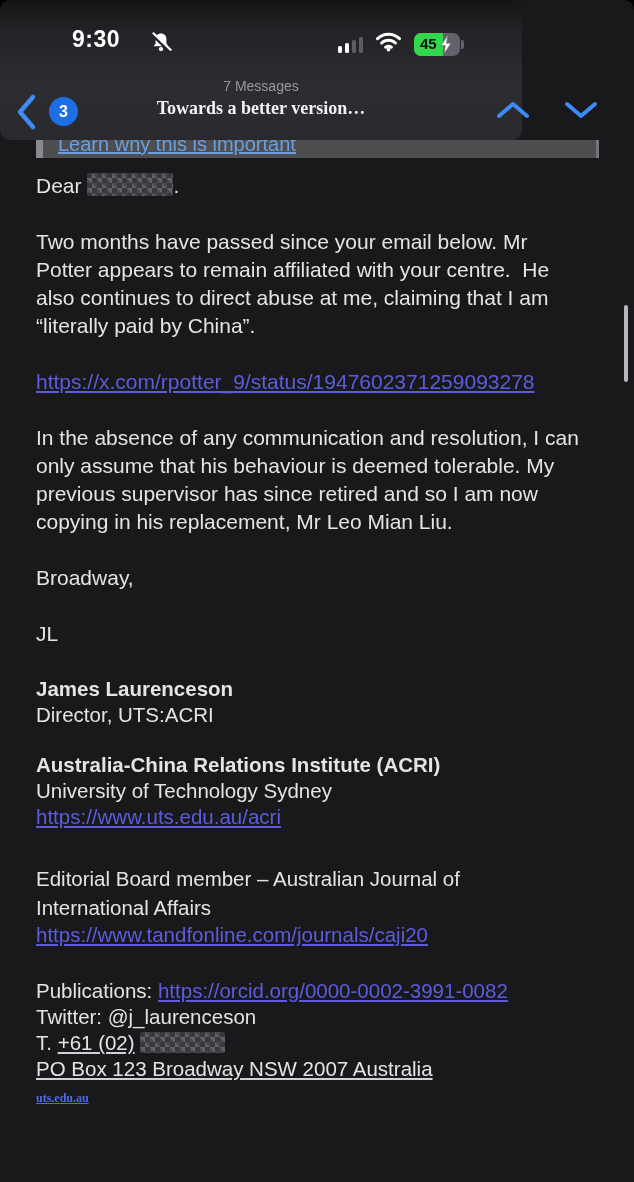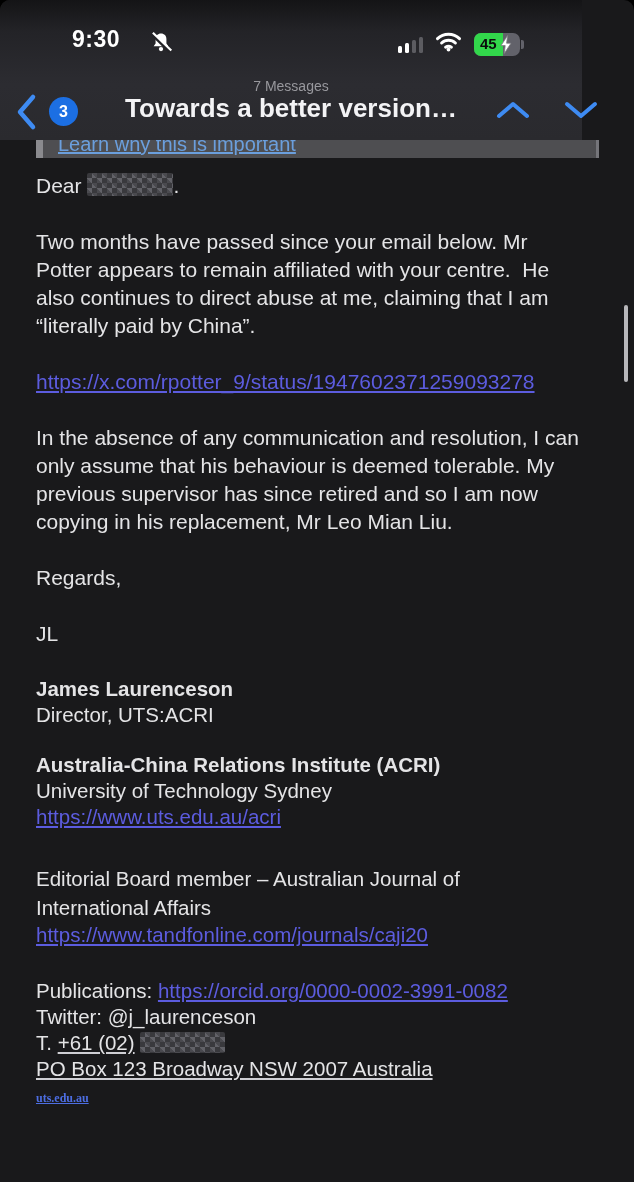--- a/index.html
+++ b/index.html
@@ -1,38 +1,38 @@
 <!DOCTYPE html>
 <html><head>
 <meta charset="utf-8">
 <style>
   html,body{margin:0;padding:0;background:#000;}
   .phone{position:relative;width:634px;height:1182px;background:#19191b;overflow:hidden;
     font-family:"Liberation Sans","DejaVu Sans",sans-serif;border-radius:10px 10px 0 0;}
   
-  .header{position:absolute;left:0;top:0;width:582px;height:140px;
-    background:linear-gradient(180deg,#141416 0%,#232327 22%,#2c2c31 60%,#2a2a2e 100%);}
+  .header{position:absolute;left:0;top:0;width:522px;height:140px;
+    background:linear-gradient(180deg,#141416 0%,#232327 22%,#2c2c31 60%,#2a2a2e 100%);border-radius:10px;}
   .time{position:absolute;left:72px;top:26px;font-size:23px;font-weight:bold;color:#fff;letter-spacing:.5px;}
   .bell{position:absolute;left:148px;top:30px;width:26px;height:26px;}
   .status-right{position:absolute;right:62px;top:32px;display:flex;align-items:center;gap:12px;}
   .signal{display:flex;align-items:flex-end;gap:2.5px;height:17px;}
   .signal i{display:block;width:4.5px;border-radius:1.5px;background:#fff;}
   .signal i:nth-child(1){height:7px;} .signal i:nth-child(2){height:10px;}
   .signal i:nth-child(3){height:13px;background:#5c5c61;} .signal i:nth-child(4){height:16px;background:#5c5c61;}
   .battery{position:relative;width:46px;height:23px;border-radius:7px;background:#62626a;overflow:visible;}
   .battery .fill{position:absolute;left:0;top:0;bottom:0;width:62%;background:#32d74b;border-radius:7px 0 0 7px;}
   .battery .pct{position:absolute;left:6px;top:2px;font-size:15px;font-weight:bold;color:#0b0b0c;z-index:2;}
   .battery .bolt{position:absolute;left:25px;top:2px;z-index:3;}
   .battery .nub{position:absolute;right:-4px;top:7px;width:3px;height:9px;border-radius:0 2px 2px 0;background:#62626a;}
   .back{position:absolute;left:14px;top:92px;cursor:pointer;}
   .badge{position:absolute;left:49px;top:97px;width:29px;height:29px;border-radius:50%;background:#1c6fe3;
     color:#fff;font-size:16px;font-weight:bold;display:flex;align-items:center;justify-content:center;cursor:pointer;}
   .nav-center{position:absolute;left:120px;right:120px;top:78px;text-align:center;}
   .msg-count{font-size:14px;color:#98989d;line-height:16px;}
-  .nav-title{font-size:26px;font-weight:bold;color:#f3f3f5;line-height:28px;white-space:nowrap;}
+  .nav-title{font-size:18px;font-weight:bold;color:#f3f3f5;line-height:28px;white-space:nowrap;font-family:Liberation Serif, serif;}
   .chev-up{position:absolute;left:494px;top:98px;cursor:pointer;}
   .chev-down{position:absolute;left:562px;top:98px;cursor:pointer;}
   
   .banner{position:absolute;left:36px;top:140px;width:553px;height:18px;background:#4e4e51;
     border-left:7px solid #8a8a8e;border-right:3px solid #75757a;overflow:hidden;}
   .banner-link{display:inline-block;position:relative;top:-7px;margin-left:15px;font-size:20px;
     color:#6b9fdd;text-decoration:underline;cursor:pointer;}
   
   .content{position:absolute;left:36px;top:172px;width:566px;color:#e4e4e6;font-size:21px;line-height:28px;}
   .content p{margin:0;}
@@ -140,21 +140,21 @@
 also continues to direct abuse at me, claiming that I am
 “literally paid by China”.</p>
 
     <p class="gapline"><a class="vlink">https://x.com/rpotter_9/status/1947602371259093278</a></p>
 
     <p class="para">In the absence of any communication and resolution, I can
 only assume that his behaviour is deemed tolerable. My
 previous supervisor has since retired and so I am now
 copying in his replacement, Mr Leo Mian Liu.</p>
 
-    <p class="gapline">Regards,</p>
+    <p class="gapline">Broadway,</p>
     <p class="gapline">JL</p>
 
     <div class="sig">
       <p class="bold">James Laurenceson</p>
       <p>Director, UTS:ACRI</p>
 
       <p class="bold mt">Australia-China Relations Institute (ACRI)</p>
       <p>University of Technology Sydney</p>
       <p><a class="vlink">https://www.uts.edu.au/acri</a></p>
 

